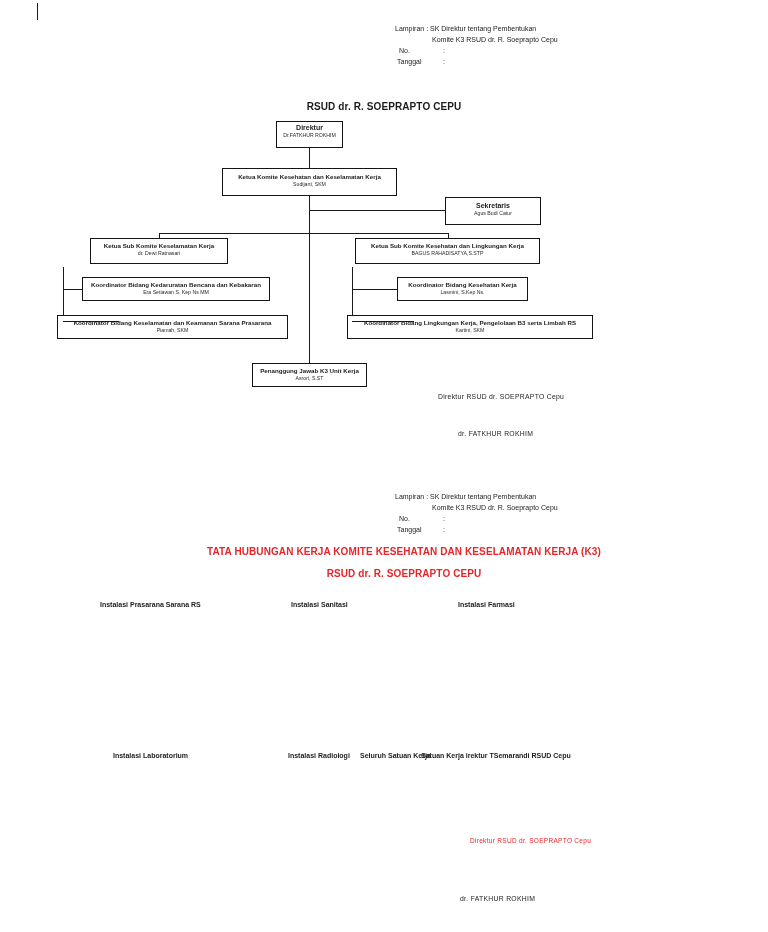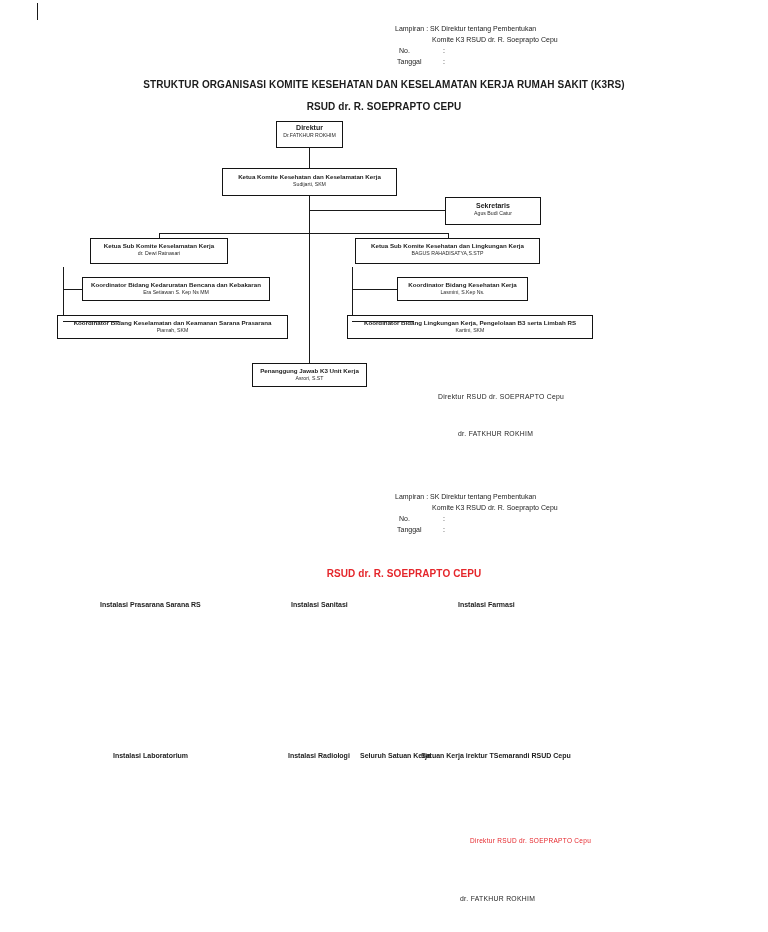--- a/index.html
+++ b/index.html
@@ -32,21 +32,20 @@
 
   <div class="lamp" style="left:395px;top:24px;">
     <div class="abs small" style="left:0;top:0;">Lampiran : SK Direktur tentang Pembentukan</div>
     <div class="abs small" style="left:37px;top:11px;">Komite K3 RSUD dr. R. Soeprapto Cepu</div>
     <div class="abs small" style="left:4px;top:22px;">No.</div>
     <div class="abs small" style="left:48px;top:22px;">:</div>
     <div class="abs small" style="left:2px;top:33px;">Tanggal</div>
     <div class="abs small" style="left:48px;top:33px;">:</div>
   </div>
 
-  <div class="doc-title" style="top:79px;">STRUKTUR ORGANISASI KOMITE KESEHATAN DAN KESELAMATAN KERJA RUMAH SAKIT (K3RS)</div>
   <div class="doc-title" style="top:101px;">RSUD dr. R. SOEPRAPTO CEPU</div>
 
   <div class="line" style="left:309px;top:148px;width:1px;height:20px;"></div>
   <div class="line" style="left:309px;top:196px;width:1px;height:167px;"></div>
   <div class="line" style="left:309px;top:210px;width:136px;height:1px;"></div>
   <div class="line" style="left:159px;top:233px;width:290px;height:1px;"></div>
   <div class="line" style="left:159px;top:233px;width:1px;height:5px;"></div>
   <div class="line" style="left:448px;top:233px;width:1px;height:5px;"></div>
   <div class="line" style="left:63px;top:267px;width:1px;height:56px;"></div>
   <div class="line" style="left:63px;top:289px;width:19px;height:1px;"></div>
@@ -102,20 +101,21 @@
 
   <div class="lamp" style="left:395px;top:492px;">
     <div class="abs small" style="left:0;top:0;">Lampiran : SK Direktur tentang Pembentukan</div>
     <div class="abs small" style="left:37px;top:11px;">Komite K3 RSUD dr. R. Soeprapto Cepu</div>
     <div class="abs small" style="left:4px;top:22px;">No.</div>
     <div class="abs small" style="left:48px;top:22px;">:</div>
     <div class="abs small" style="left:2px;top:33px;">Tanggal</div>
     <div class="abs small" style="left:48px;top:33px;">:</div>
   </div>
 
+  <div class="doc-title red" style="left:40px;top:546px;">TATA HUBUNGAN KERJA KOMITE KESEHATAN DAN KESELAMATAN KERJA (K3)</div>
   <div class="doc-title red" style="left:40px;top:568px;">RSUD dr. R. SOEPRAPTO CEPU</div>
 
   <div class="inst" style="left:100px;top:601px;">Instalasi Prasarana Sarana RS</div>
   <div class="inst" style="left:291px;top:601px;">Instalasi Sanitasi</div>
   <div class="inst" style="left:458px;top:601px;">Instalasi Farmasi</div>
 
 
   <div class="inst" style="left:113px;top:752px;">Instalasi Laboratorium</div>
   <div class="inst" style="left:288px;top:752px;">Instalasi Radiologi</div>
   <div class="inst" style="left:360px;top:752px;">Seluruh Satuan Kerja</div>

